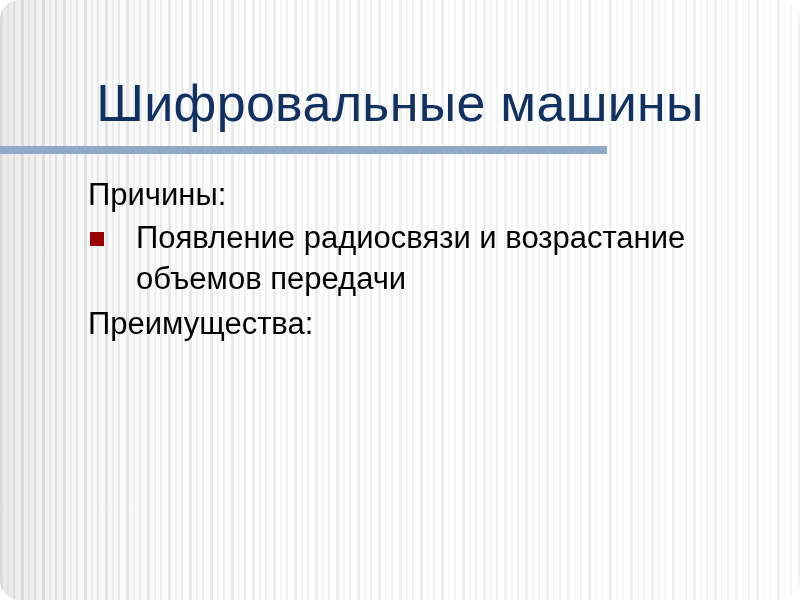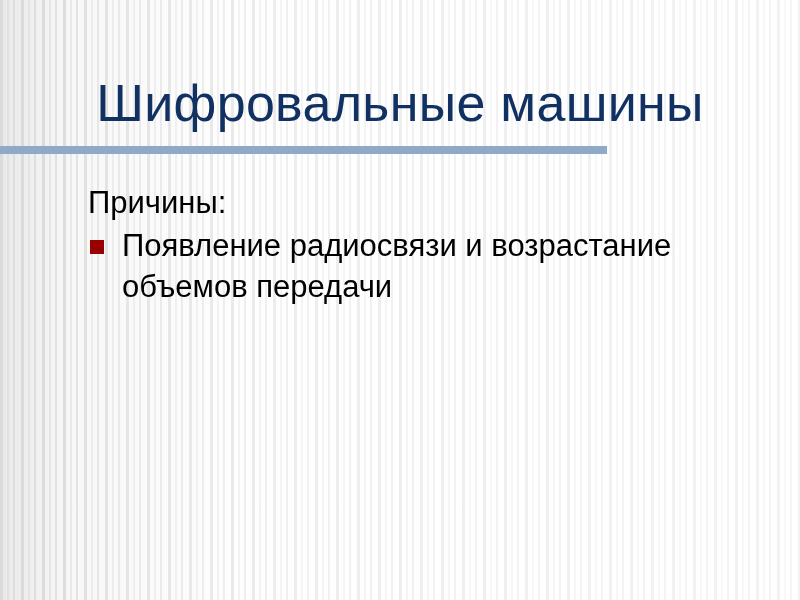--- a/index.html
+++ b/index.html
@@ -8,20 +8,21 @@
     background: #ffffff;
   }
 
   #slide {
     position: relative;
     width: 800px;
     height: 600px;
     overflow: hidden;
     background-color: #ffffff;
     font-family: "Liberation Sans", sans-serif;
+    border-radius: 20px;
   }
 
   
   .bg-stripes {
     position: absolute;
     inset: 0;
     z-index: 0;
     pointer-events: none;
     background-image:
       repeating-linear-gradient(
@@ -94,40 +95,40 @@
     top: 146px;
     width: 607px;
     height: 8px;
     background: #8faac8;
   }
 
   
   .body-block {
     position: absolute;
     left: 88px;
-    top: 182px;
+    top: 174px;
     width: 660px;
     color: #000000;
     font-size: 31px;
     line-height: 41px;
   }
 
   .lead {
     margin: 0 0 2px 0;
     padding: 0;
     white-space: nowrap;
   }
 
   .lead.second {
     margin-top: 4px;
   }
 
   .bullet-row {
     position: relative;
-    padding-left: 34px;
+    padding-left: 48px;
     margin: 0 0 3px 0;
   }
 
   .bullet-mark {
     position: absolute;
     left: 2px;
     top: 15px;
     width: 14px;
     height: 14px;
     background: #990000;
@@ -153,18 +154,19 @@
 
     <div class="body-block">
 
       <p class="lead">Причины:</p>
 
       <div class="bullet-row">
         <span class="bullet-mark"></span>
         <span class="bullet-text">Появление радиосвязи и возрастание объемов передачи</span>
       </div>
 
+      <p class="lead second">Преимущества:</p>
 
 
 
     </div>
   </div>
 </div>
 
 </body></html>

